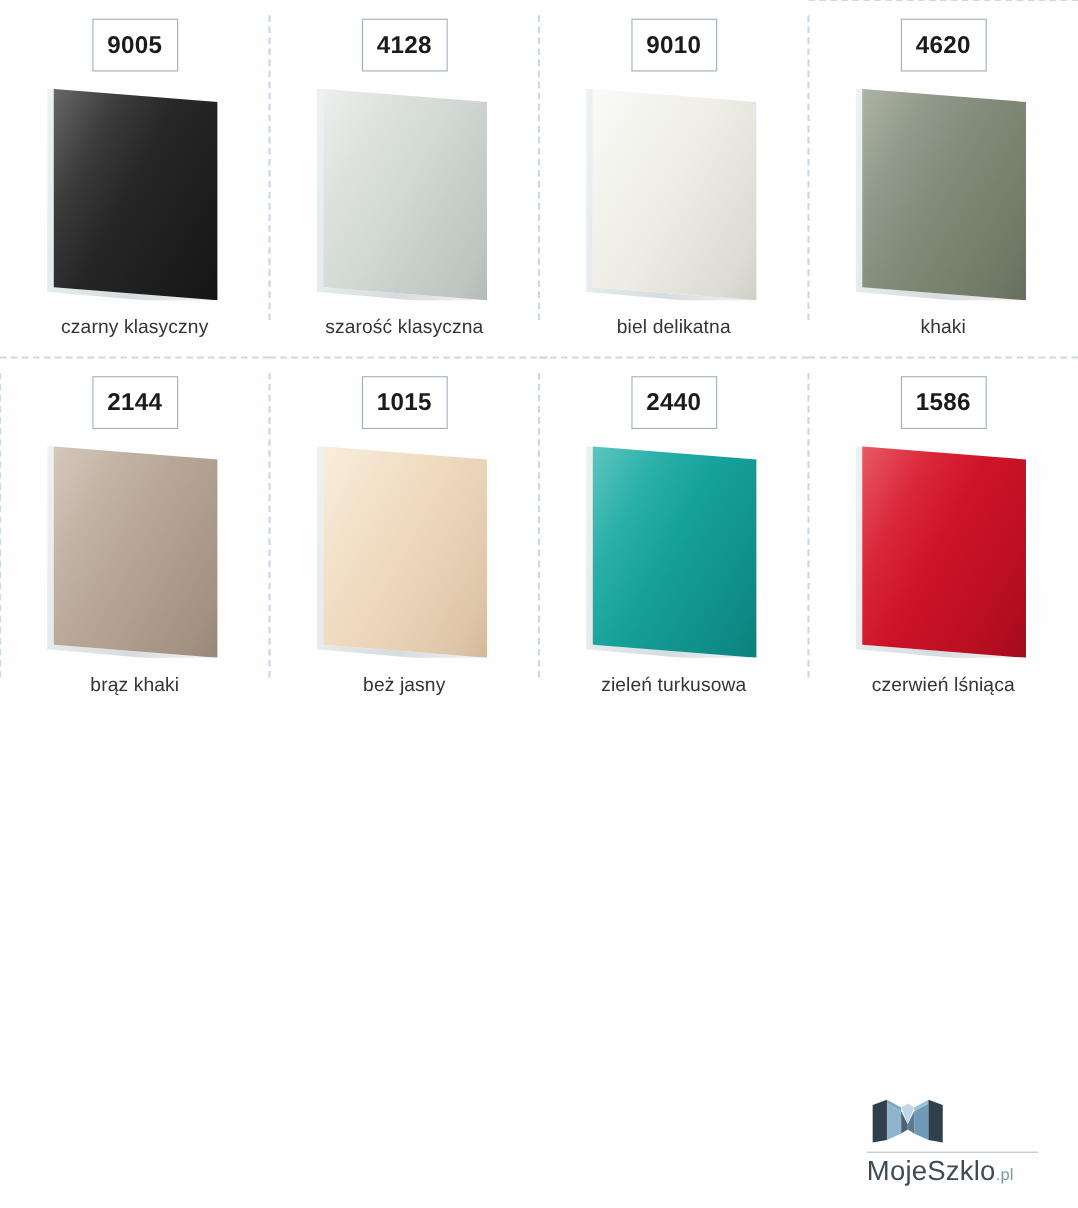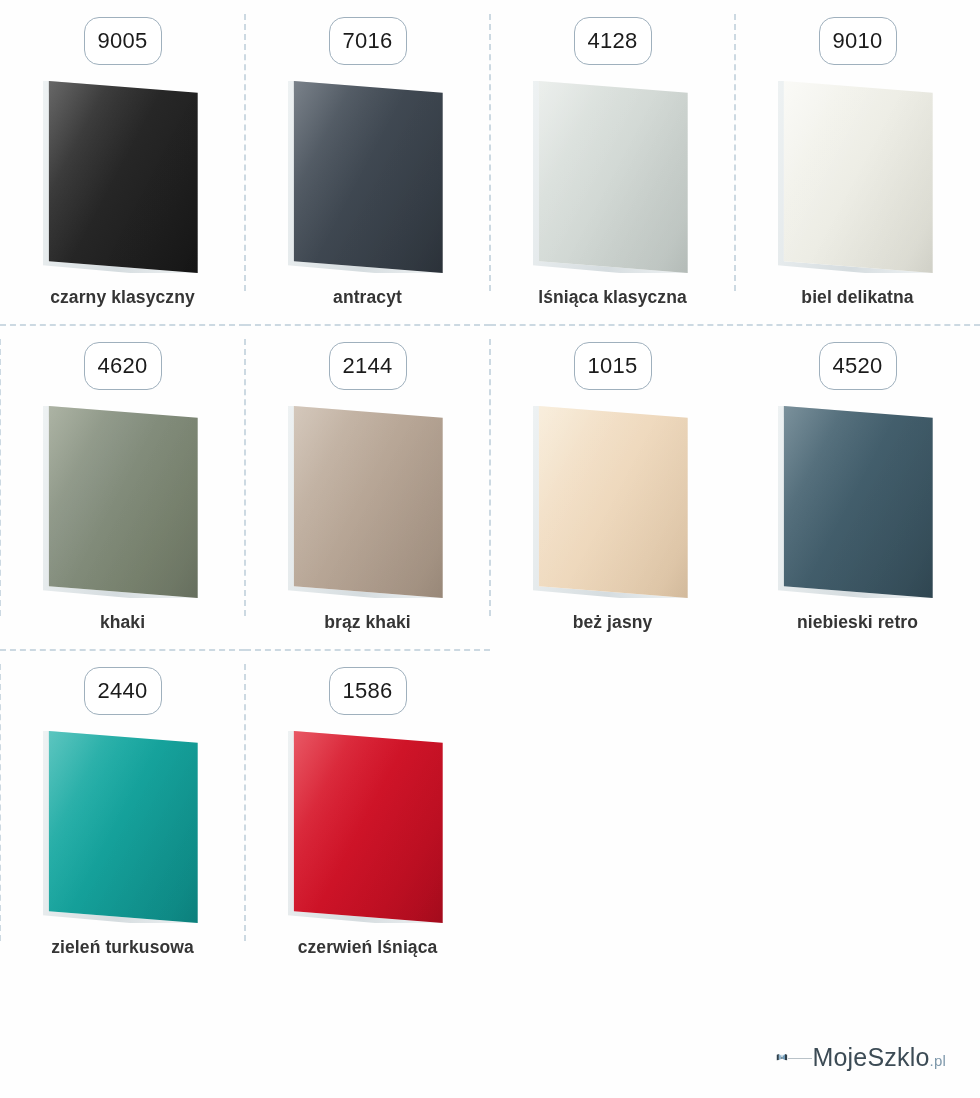--- a/index.html
+++ b/index.html
@@ -60,27 +60,27 @@
   }
   .cell.row-sep.wide-left::after { left: -8px; }
   .cell.row-sep.wide-right::after { right: -8px; }
 
   
   .badge {
     margin-top: 17px;
     width: 78px;
     height: 48px;
     border: 1.5px solid #9fb0bd;
-    border-radius: 15px;
+    border-radius: 0;
     background: #ffffff;
     display: flex;
     align-items: center;
     justify-content: center;
     font-size: 22px;
-    font-weight: normal;
+    font-weight: bold;
     color: #1b1b1b;
     letter-spacing: 0.3px;
   }
 
   
   .panel-wrap {
     margin-top: 12px;
     width: 160px;
     height: 196px;
     position: relative;
@@ -129,35 +129,35 @@
     background: rgba(120,130,140,0.16);
     filter: blur(4px);
     z-index: -1;
   }
 
   
   .cname {
     margin-top: 14px;
     font-size: 17.5px;
     color: #353535;
-    font-weight: 700;
+    font-weight: 400;
     text-align: center;
     letter-spacing: 0.1px;
     white-space: nowrap;
   }
 
   
   #logo {
     position: absolute;
-    right: 34px;
+    right: 22px;
     bottom: 18px;
     width: 170px;
     display: flex;
-    flex-direction: row;
-    align-items: center;
+    flex-direction: column;
+    align-items: flex-start;
   }
   #logo-mark { width: 72px; height: 46px; display: block; }
   #logo-rule {
     width: 156px;
     height: 1px;
     background: #b9c2c8;
     margin: 6px 0 3px 0;
   }
   #logo-text {
     font-size: 25px;
@@ -182,38 +182,28 @@
         <div class="badge">9005</div>
         <div class="panel-wrap">
           <div class="panel-shadow"></div>
           <div class="panel-edge"></div>
           <div class="panel" style="background: linear-gradient(122deg, rgb(58, 58, 58) 0%, rgb(43, 43, 43) 32%, rgb(31, 31, 31) 72%, rgb(22, 22, 22) 100%);"></div>
           <div class="panel-sheen"></div>
         </div>
         <div class="cname">czarny klasyczny</div>
       </div>
       <div class="cell col-sep">
-        <div class="badge">7016</div>
-        <div class="panel-wrap">
-          <div class="panel-shadow"></div>
-          <div class="panel-edge"></div>
-          <div class="panel" style="background: linear-gradient(122deg, rgb(82, 92, 103) 0%, rgb(67, 76, 86) 34%, rgb(55, 63, 72) 74%, rgb(46, 53, 61) 100%);"></div>
-          <div class="panel-sheen"></div>
-        </div>
-        <div class="cname">antracyt</div>
-      </div>
-      <div class="cell col-sep">
         <div class="badge">4128</div>
         <div class="panel-wrap">
           <div class="panel-shadow"></div>
           <div class="panel-edge"></div>
           <div class="panel" style="background: linear-gradient(122deg, rgb(231, 235, 232) 0%, rgb(217, 223, 219) 30%, rgb(204, 211, 207) 68%, rgb(195, 203, 199) 100%);"></div>
           <div class="panel-sheen"></div>
         </div>
-        <div class="cname">lśniąca klasyczna</div>
+        <div class="cname">szarość klasyczna</div>
       </div>
       <div class="cell col-sep">
         <div class="badge">9010</div>
         <div class="panel-wrap">
           <div class="panel-shadow"></div>
           <div class="panel-edge"></div>
           <div class="panel" style="background: linear-gradient(122deg, rgb(250, 250, 246) 0%, rgb(241, 241, 234) 32%, rgb(232, 232, 223) 72%, rgb(226, 226, 216) 100%);"></div>
           <div class="panel-sheen"></div>
         </div>
         <div class="cname">biel delikatna</div>
@@ -240,30 +230,20 @@
       </div>
       <div class="cell col-sep row-sep wide-right">
         <div class="badge">1015</div>
         <div class="panel-wrap">
           <div class="panel-shadow"></div>
           <div class="panel-edge"></div>
           <div class="panel" style="background: linear-gradient(122deg, rgb(247, 234, 212) 0%, rgb(241, 221, 195) 34%, rgb(234, 210, 180) 74%, rgb(228, 201, 168) 100%);"></div>
           <div class="panel-sheen"></div>
         </div>
         <div class="cname">beż jasny</div>
-      </div>
-      <div class="cell row-sep wide-left">
-        <div class="badge">4520</div>
-        <div class="panel-wrap">
-          <div class="panel-shadow"></div>
-          <div class="panel-edge"></div>
-          <div class="panel" style="background: linear-gradient(122deg, rgb(83, 112, 126) 0%, rgb(70, 98, 112) 34%, rgb(59, 85, 98) 74%, rgb(51, 75, 87) 100%);"></div>
-          <div class="panel-sheen"></div>
-        </div>
-        <div class="cname">niebieski retro</div>
       </div>
       <div class="cell col-sep row-sep">
         <div class="badge">2440</div>
         <div class="panel-wrap">
           <div class="panel-shadow"></div>
           <div class="panel-edge"></div>
           <div class="panel" style="background: linear-gradient(122deg, rgb(44, 181, 173) 0%, rgb(24, 168, 161) 32%, rgb(17, 150, 145) 72%, rgb(13, 138, 134) 100%);"></div>
           <div class="panel-sheen"></div>
         </div>
         <div class="cname">zieleń turkusowa</div>

